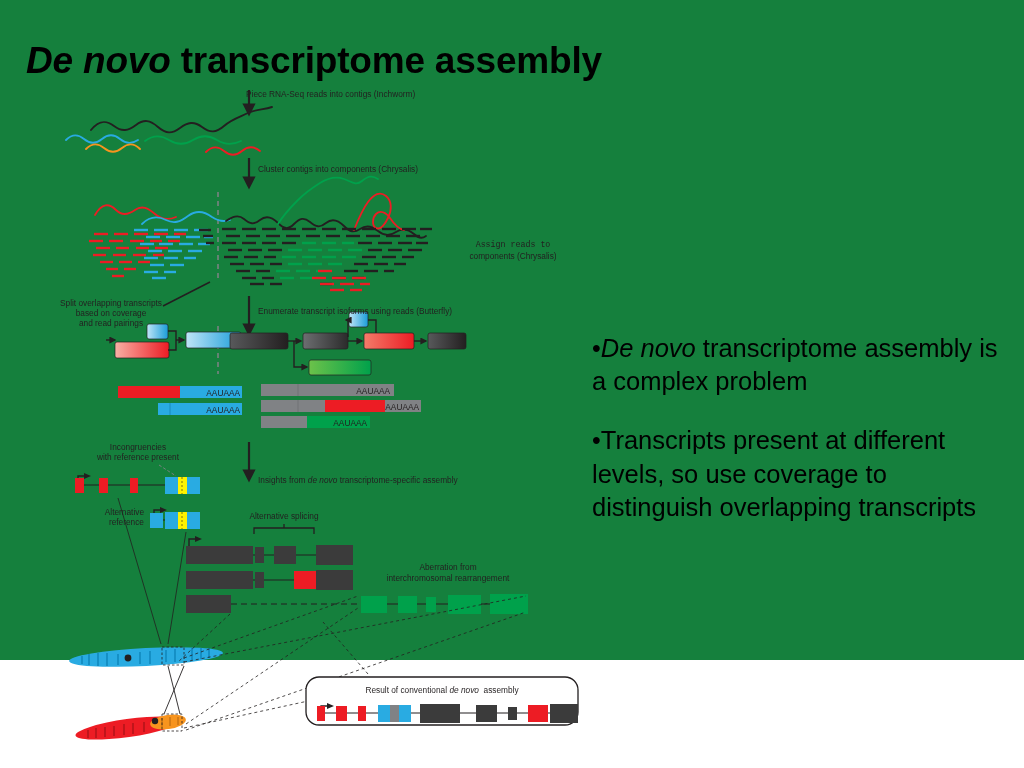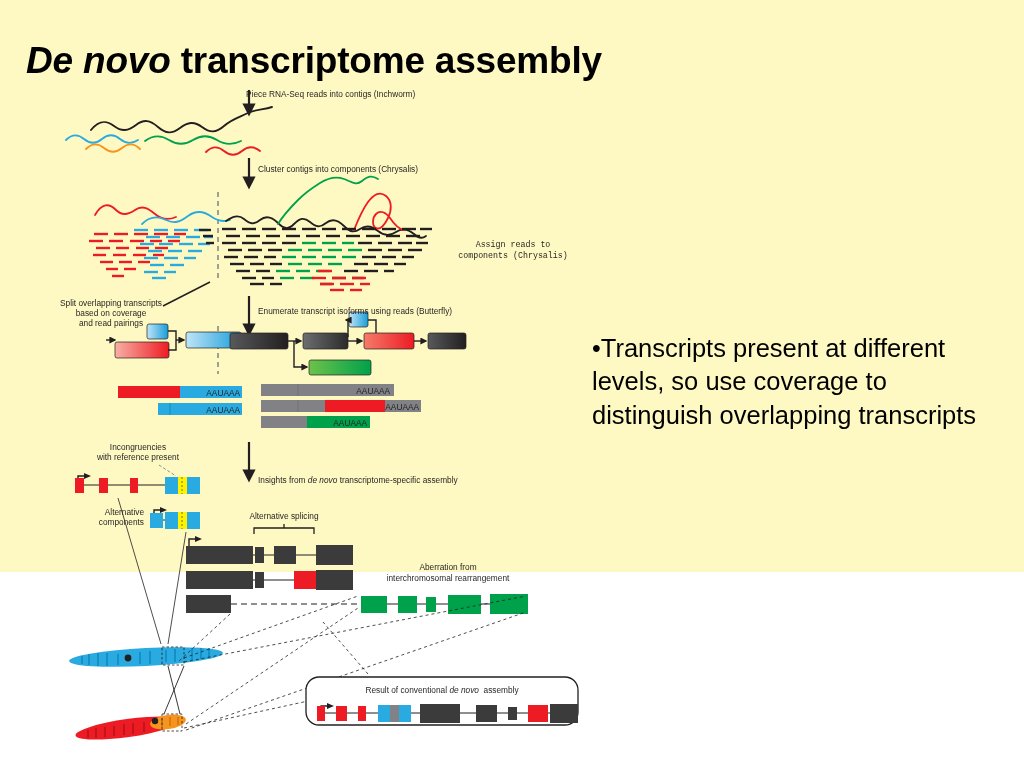--- a/index.html
+++ b/index.html
@@ -12,22 +12,22 @@
     height: 768px;
     position: relative;
     overflow: hidden;
     font-family: "Liberation Sans", sans-serif;
     color: #000000;
   }
   #slide {
     position: absolute;
     left: 0; top: 0;
     width: 1024px;
-    height: 572px;
-    background: #fef9c3;
+    height: 660px;
+    background: #15803d;
   }
   
   #slide-title {
     position: absolute;
     left: 26px;
     top: 14px;
     width: 900px;
     font-size: 37px;
     line-height: 44px;
     letter-spacing: -0.2px;
@@ -73,20 +73,21 @@
   .fig-label i { font-style: italic; }
 </style>
 </head>
 <body>
 
 <div id="slide">
 
   <h1 id="slide-title"><span class="it">De novo</span><span> transcriptome assembly</span></h1>
 
   <div id="bullets">
+    <p class="bullet"><span class="dot">•</span><span class="it">De novo</span><span> transcriptome assembly is a complex problem</span></p>
     <p class="bullet"><span class="dot">•</span><span>Transcripts present at different levels, so use coverage to distinguish overlapping transcripts</span></p>
   </div>
 
   <div id="figure">
 
     <svg width="528" height="664" viewBox="0 0 528 664">
       <defs>
         <marker id="arrhead" markerWidth="6" markerHeight="6" refX="3" refY="3" orient="auto">
           <path d="M0,0 L6,3 L0,6 z" fill="#231f20"></path>
         </marker>
@@ -480,41 +481,41 @@
         <rect x="450" y="623" width="9" height="13" fill="#3b3b3b"></rect>
         <rect x="470" y="621" width="20" height="17" fill="#ed1c24"></rect>
         <rect x="492" y="620" width="28" height="19" fill="#3b3b3b"></rect>
       </g>
     </svg>
 
     <div class="fig-label" style="left:188px; top:5px;">Piece RNA-Seq reads into contigs (Inchworm)</div>
     <div class="fig-label" style="left:200px; top:80px;">Cluster contigs into components (Chrysalis)</div>
 
     <div class="fig-label ctr" style="left:390px; top:156px; width:130px;font-family:Liberation Mono, monospace;">Assign reads to</div>
-    <div class="fig-label ctr" style="left:390px; top:167px; width:130px;font-family:Liberation Mono, monospace;">components (Chrysalis)</div>
+    <div class="fig-label ctr" style="left:390px; top:167px; width:130px;">components (Chrysalis)</div>
 
     <div class="fig-label ctr" style="left:-2px; top:214px; width:110px;">Split overlapping transcripts</div>
     <div class="fig-label ctr" style="left:-2px; top:224px; width:110px;">based on coverage</div>
     <div class="fig-label ctr" style="left:-2px; top:234px; width:110px;">and read pairings</div>
 
     <div class="fig-label" style="left:200px; top:222px;text-align:center;">Enumerate transcript isoforms using reads (Butterfly)</div>
 
     <div class="fig-label rgt" style="left:118px; top:304px; width:64px;">AAUAAA</div>
     <div class="fig-label rgt" style="left:118px; top:321px; width:64px;">AAUAAA</div>
     <div class="fig-label rgt" style="left:266px; top:302px; width:66px;">AAUAAA</div>
     <div class="fig-label rgt" style="left:295px; top:318px; width:66px;">AAUAAA</div>
     <div class="fig-label rgt" style="left:243px; top:334px; width:66px;">AAUAAA</div>
 
     <div class="fig-label" style="left:200px; top:391px;"><span>Insights from </span><i>de novo</i><span> transcriptome-specific assembly</span></div>
 
     <div class="fig-label ctr" style="left:20px; top:358px; width:120px;">Incongruencies</div>
     <div class="fig-label ctr" style="left:20px; top:368px; width:120px;">with reference present</div>
 
     <div class="fig-label rgt" style="left:20px; top:423px; width:66px;">Alternative</div>
-    <div class="fig-label rgt" style="left:20px; top:433px; width:66px;">components</div>
+    <div class="fig-label rgt" style="left:20px; top:433px; width:66px;">reference</div>
 
     <div class="fig-label ctr" style="left:166px; top:427px; width:120px;">Alternative splicing</div>
 
     <div class="fig-label ctr" style="left:300px; top:478px; width:180px;">Aberration from</div>
     <div class="fig-label ctr" style="left:300px; top:489px; width:180px;">interchromosomal rearrangement</div>
 
     <div class="fig-label ctr" style="left:248px; top:601px; width:272px;"><span>Result of conventional </span><i>de novo</i><span>  assembly</span></div>
 
   </div>
 </div>

